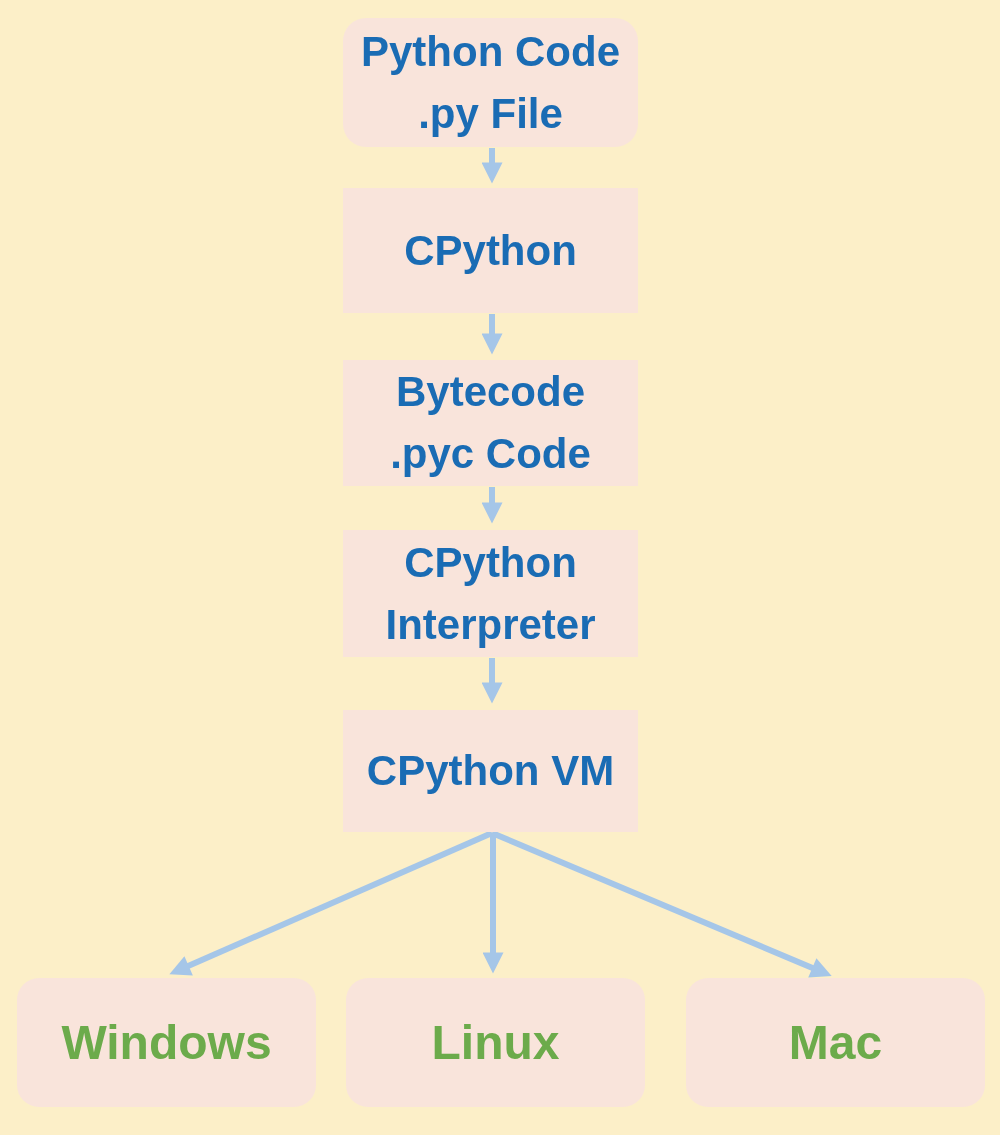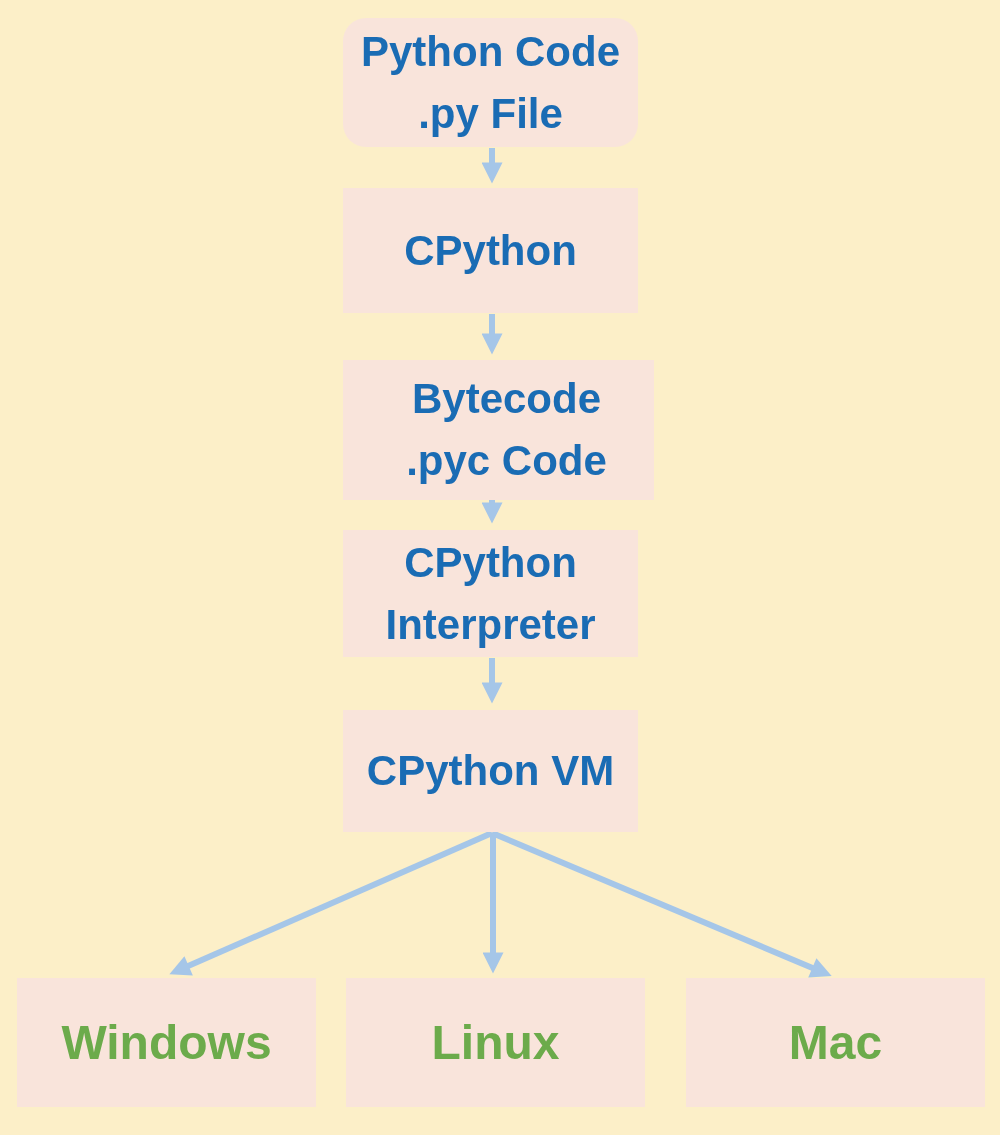--- a/index.html
+++ b/index.html
@@ -23,29 +23,30 @@
   }
   .stack-node {
     left: 343px;
     width: 295px;
     color: var(--text-blue, #1A6CB4);
     font-size: 42px;
     line-height: 62px;
   }
   .node-1 { top: 18px;  height: 129px; border-radius: 23px; }
   .node-2 { top: 188px; height: 125px; }
-  .node-3 { top: 360px; height: 140px; padding-left: 16px; }
+  .node-3 { top: 360px; height: 126px; }
   .node-4 { top: 530px; height: 127px; }
   .node-5 { top: 710px; height: 122px; }
   .platform-node {
     top: 978px;
     height: 129px;
     width: 299px;
     color: var(--text-green, #6CAB4B);
     font-size: 48px;
+    border-radius: 22px;
   }
   .platform-windows { left: 17px; }
   .platform-linux   { left: 346px; align-items: center; }
   .platform-mac     { left: 686px; }
   svg.arrows {
     position: absolute;
     left: 0; top: 0;
     pointer-events: none;
   }
   .arrow-line { stroke: var(--arrow, #A5C6E8); stroke-width: 6; fill: none; }

